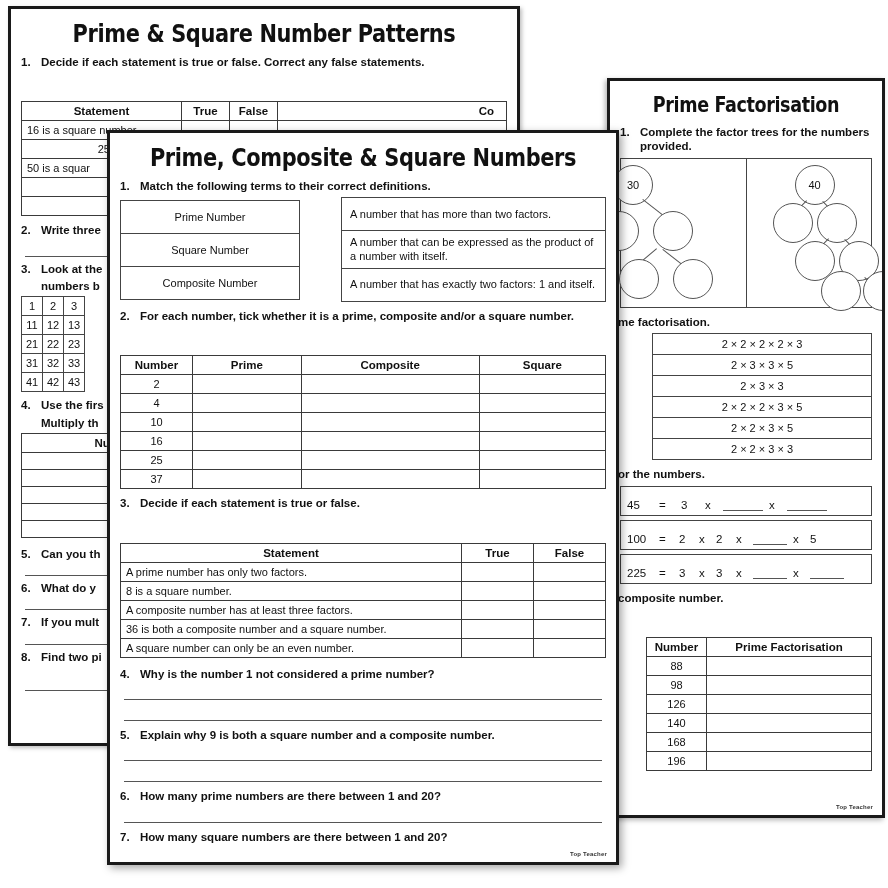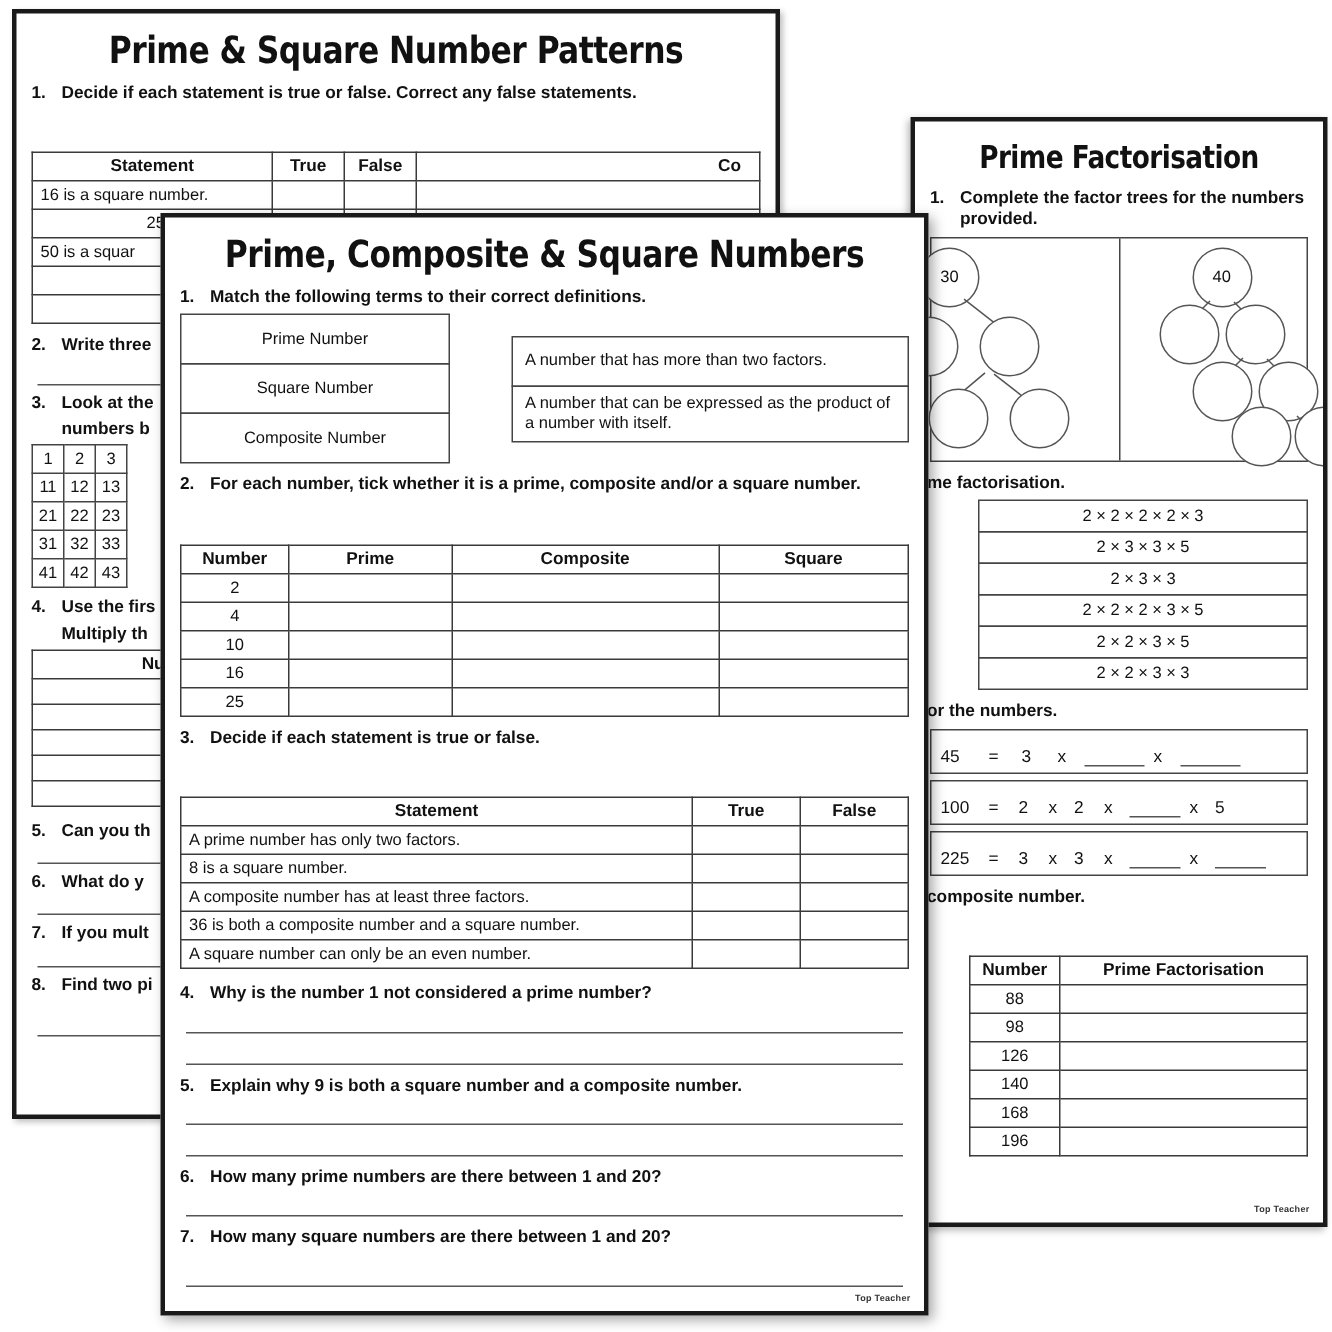--- a/index.html
+++ b/index.html
@@ -16,21 +16,21 @@
     background:#fff;
     border:3px solid #1a1a1a;
     box-sizing:border-box;
     overflow:hidden;
   }
   
   #page-left  { left:8px;   top:6px;   width:512px; height:740px; z-index:1;
                 box-shadow:2px 2px 4px rgba(0,0,0,.25); }
   #page-right { left:607px; top:78px;  width:278px; height:740px; z-index:2;
                 box-shadow:-2px 2px 5px rgba(0,0,0,.30); }
-  #page-center{ left:107px; top:142px; width:512px; height:735px; z-index:3;
+  #page-center{ left:107px; top:130px; width:512px; height:735px; z-index:3;
                 box-shadow:3px 3px 8px rgba(0,0,0,.35); }
 
   .inner{padding:6px 10px 4px 10px;}
 
   .wtitle{
     text-align:center;
     font-weight:bold;
     font-size:25px;
     letter-spacing:-.4px;
     margin:4px 0 7px 0;
@@ -466,20 +466,21 @@
     <div class="matchwrap">
       <div class="mcol-left">
         <div class="mbox">Prime Number</div>
         <div class="mbox">Square Number</div>
         <div class="mbox">Composite Number</div>
       </div>
       <div class="mcol-spacer"></div>
       <div class="mcol-right">
         <div class="dbox">A number that has more than two factors.</div>
         <div class="dbox">A number that can be expressed as the product of a number with itself.</div>
+        <div class="dbox">A number that has exactly two factors: 1 and itself.</div>
       </div>
     </div>
 
     <div class="qline">
       <span class="qnum">2.</span>
       <span class="qtext">For each number, tick whether it is a prime, composite and/or a square number.</span>
     </div>
 
     <table class="wt">
       <tbody>
@@ -512,20 +513,26 @@
         <td></td>
         <td></td>
         <td></td>
       </tr>
       <tr>
         <td class="ctr">25</td>
         <td></td>
         <td></td>
         <td></td>
       </tr>
+      <tr>
+        <td class="ctr">37</td>
+        <td></td>
+        <td></td>
+        <td></td>
+      </tr>
     </tbody>
       </table>
 
     <div class="qline">
       <span class="qnum">3.</span>
       <span class="qtext">Decide if each statement is true or false.</span>
     </div>
 
     <table class="wt">
       <tbody>

